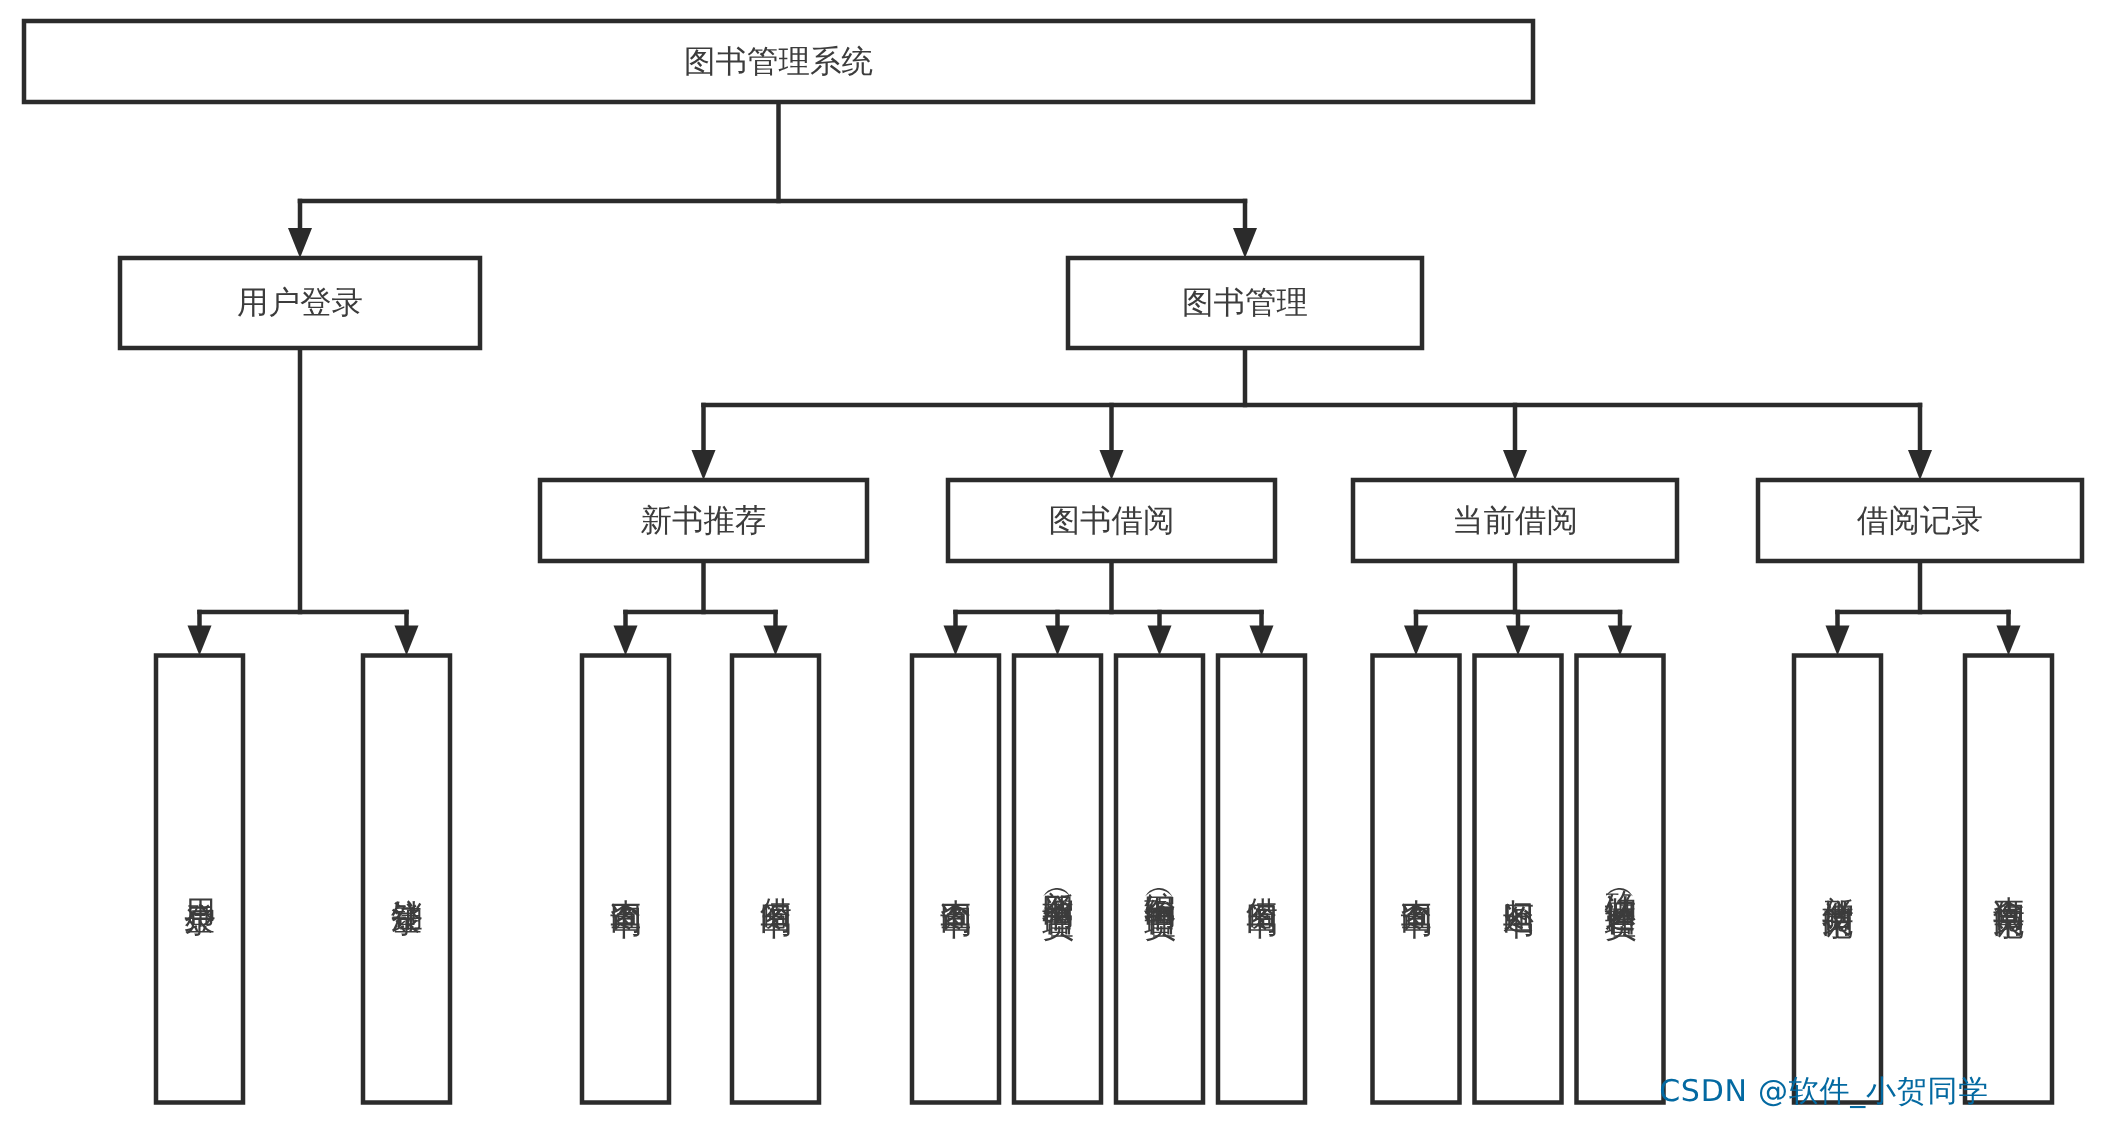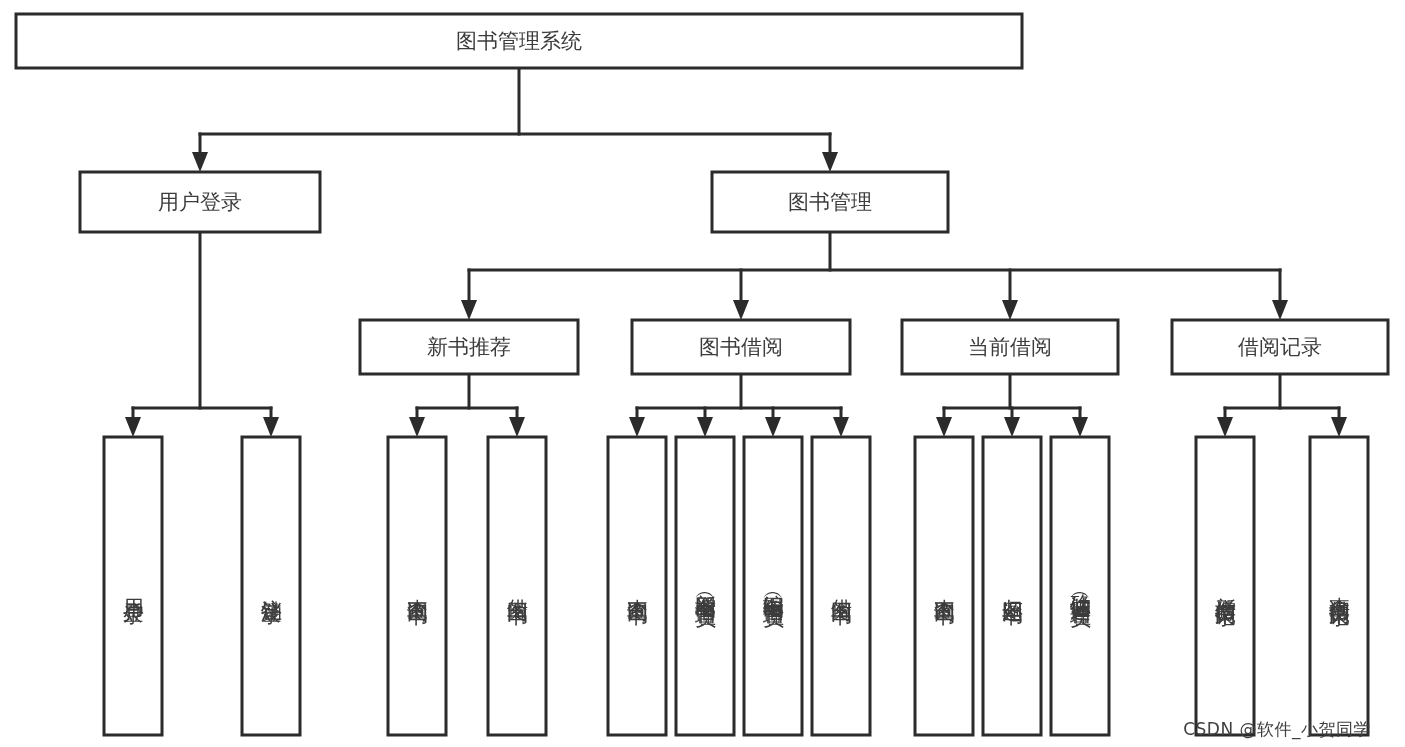--- a/index.html
+++ b/index.html
@@ -11,21 +11,20 @@
     width: 1405px;
     height: 747px;
     font-family: "DejaVu Sans", "Liberation Sans", sans-serif;
     overflow: hidden;
     position: relative;
   }
   #diagram-root {
     position: relative;
     width: 1334px;
     height: 747px;
-    padding-left: 45px;
   }
   svg.flow {
     position: absolute;
     top: 0;
     left: 0;
     width: 1405px;
     height: 747px;
   }
   .node-rect {
     fill: #ffffff;
@@ -63,22 +62,22 @@
     line-height: 1.18;
     letter-spacing: 2px;
     color: #3c3c3c;
     white-space: nowrap;
   }
   .watermark {
     position: absolute;
     right: 8px;
     bottom: 6px;
     font-family: "DejaVu Sans", "Liberation Sans", sans-serif;
-    font-size: 17px;
-    color: #404040;
+    font-size: 20px;
+    color: #0369a1;
     letter-spacing: 0.5px;
     white-space: nowrap;
   }
 </style>
 </head>
 <body>
 
 <div id="diagram-root">
 
   <svg class="flow" viewBox="0 0 1405 747">

